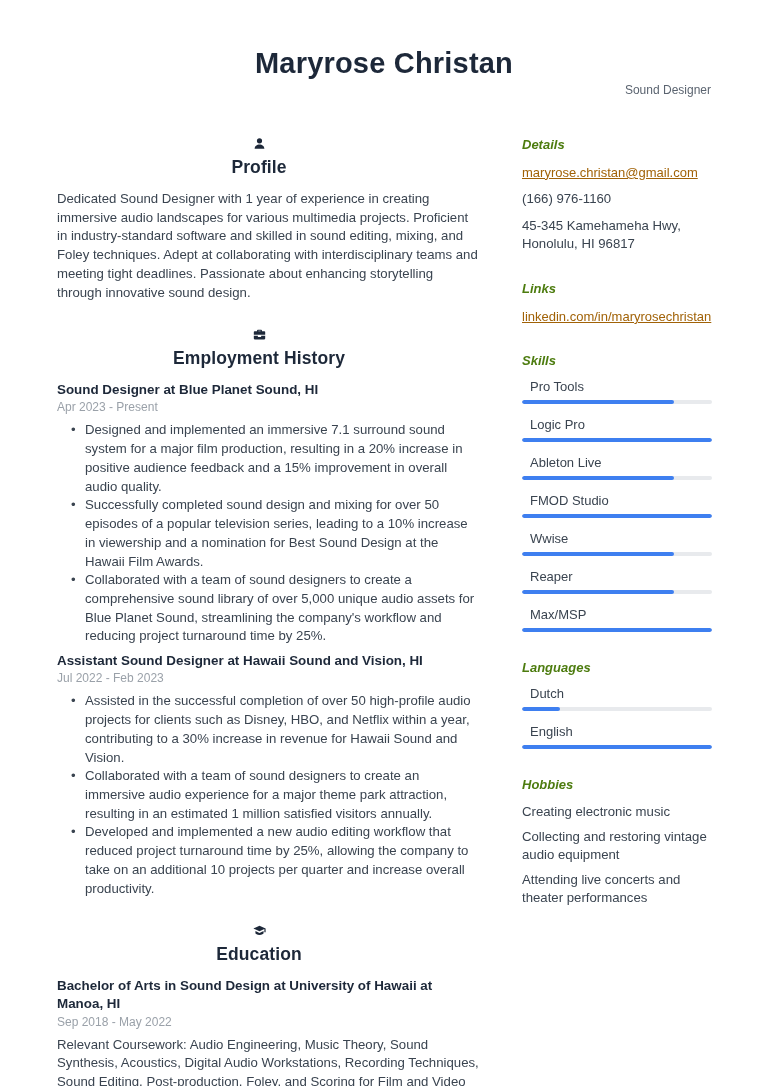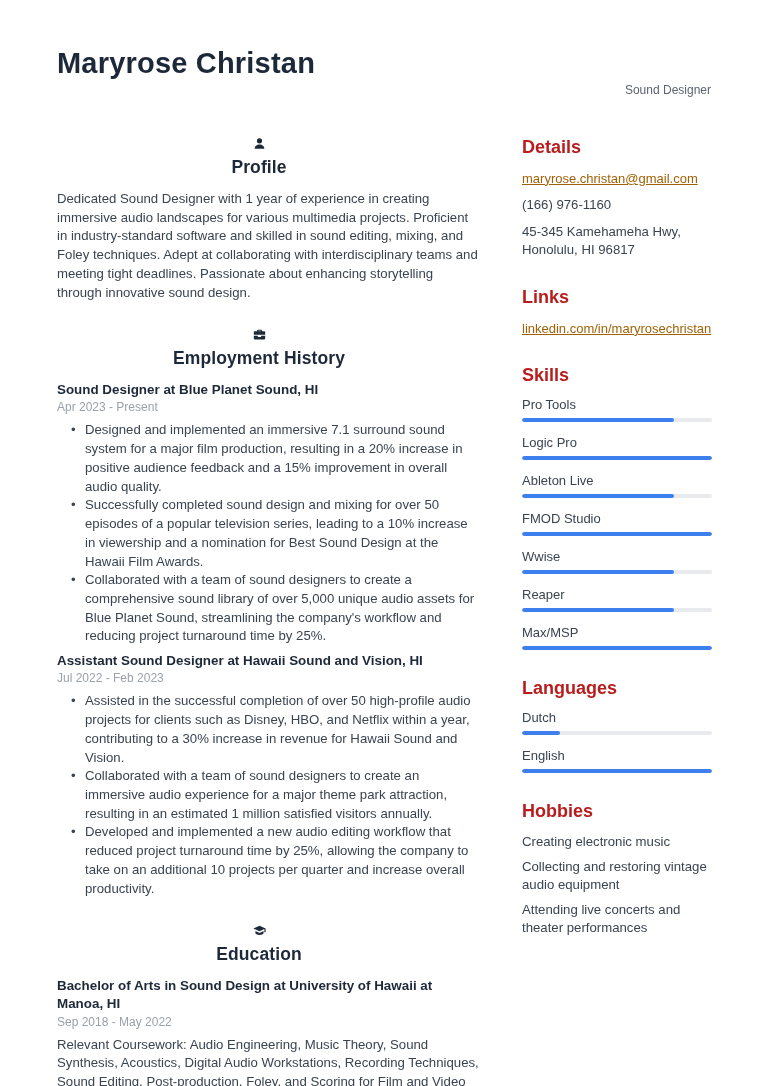--- a/index.html
+++ b/index.html
@@ -10,21 +10,21 @@
     color: #3a4450;
     overflow: hidden;
     position: relative;
   }
   .page { padding: 48px 57px 0 57px; }
 
   
   .header { margin-bottom: 40px; }
   .name {
     font-size: 29px; font-weight: 700; color: #1d2839;
-    letter-spacing: 0.2px; line-height: 1.1;
+    letter-spacing: 0.2px; line-height: 1.1; text-align: center;
   }
   .job-title { font-size: 12px; color: #5b6470; margin-top: 3px; text-align: right; }
 
   
   .columns { display: flex; align-items: flex-start; }
   .main-col { width: 424px; flex: 0 0 424px; }
   .side-col { width: 190px; flex: 0 0 190px; margin-left: 41px; }
 
   
   .section { margin-bottom: 26px; }
@@ -46,28 +46,28 @@
   ul.bullets li {
     position: relative; padding-left: 28px;
     font-size: 13.2px; line-height: 1.42; color: #3a4450;
   }
   ul.bullets li::before {
     content: "\2022"; position: absolute; left: 14px; top: 0; color: #3a4450;
   }
 
   
   .side-section { margin-bottom: 28px; }
-  .side-heading { font-size: 18px; font-weight: 700; color: #b91c1c; margin-bottom: 11px; }
+  .side-heading { font-size: 13px; font-weight: 700; color: #4d7c0f; margin-bottom: 11px; font-style: italic; }
   .side-text { font-size: 13.2px; line-height: 1.35; color: #3a4450; margin-bottom: 9px; }
   .pre-line { white-space: pre-line; }
   a.link { color: #a16207; text-decoration: underline; font-size: 13px; line-height: 1.35; word-break: break-all; }
   .link-row { margin-bottom: 9px; }
 
   .meter-row { margin-bottom: 13px; }
-  .meter-label { font-size: 13px; color: #3a4450; margin-bottom: 6px; }
+  .meter-label { font-size: 13px; color: #3a4450; margin-bottom: 6px; margin-left: 8px; }
   .meter-track { width: 100%; height: 4px; background: #e8eaed; border-radius: 2px; overflow: hidden; }
   .meter-fill { height: 100%; background: #3e7ff0; border-radius: 2px; }
 
   .hobby-item { font-size: 13.2px; line-height: 1.35; color: #3a4450; margin-bottom: 7px; }
 </style>
 </head>
 <body>
 
 <div class="page">
 

